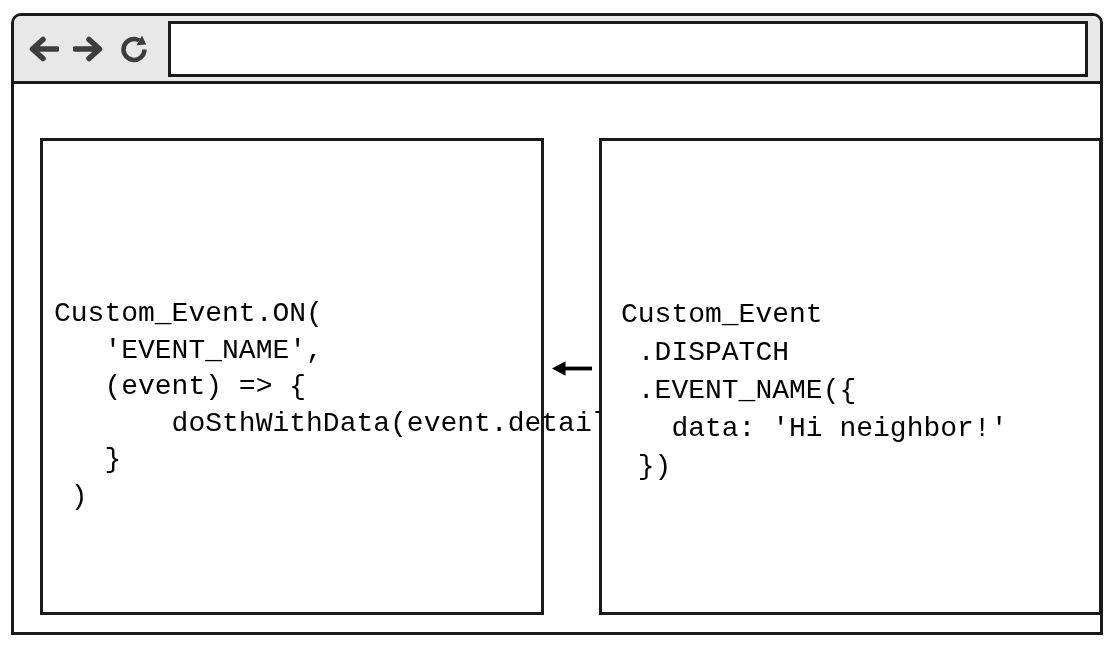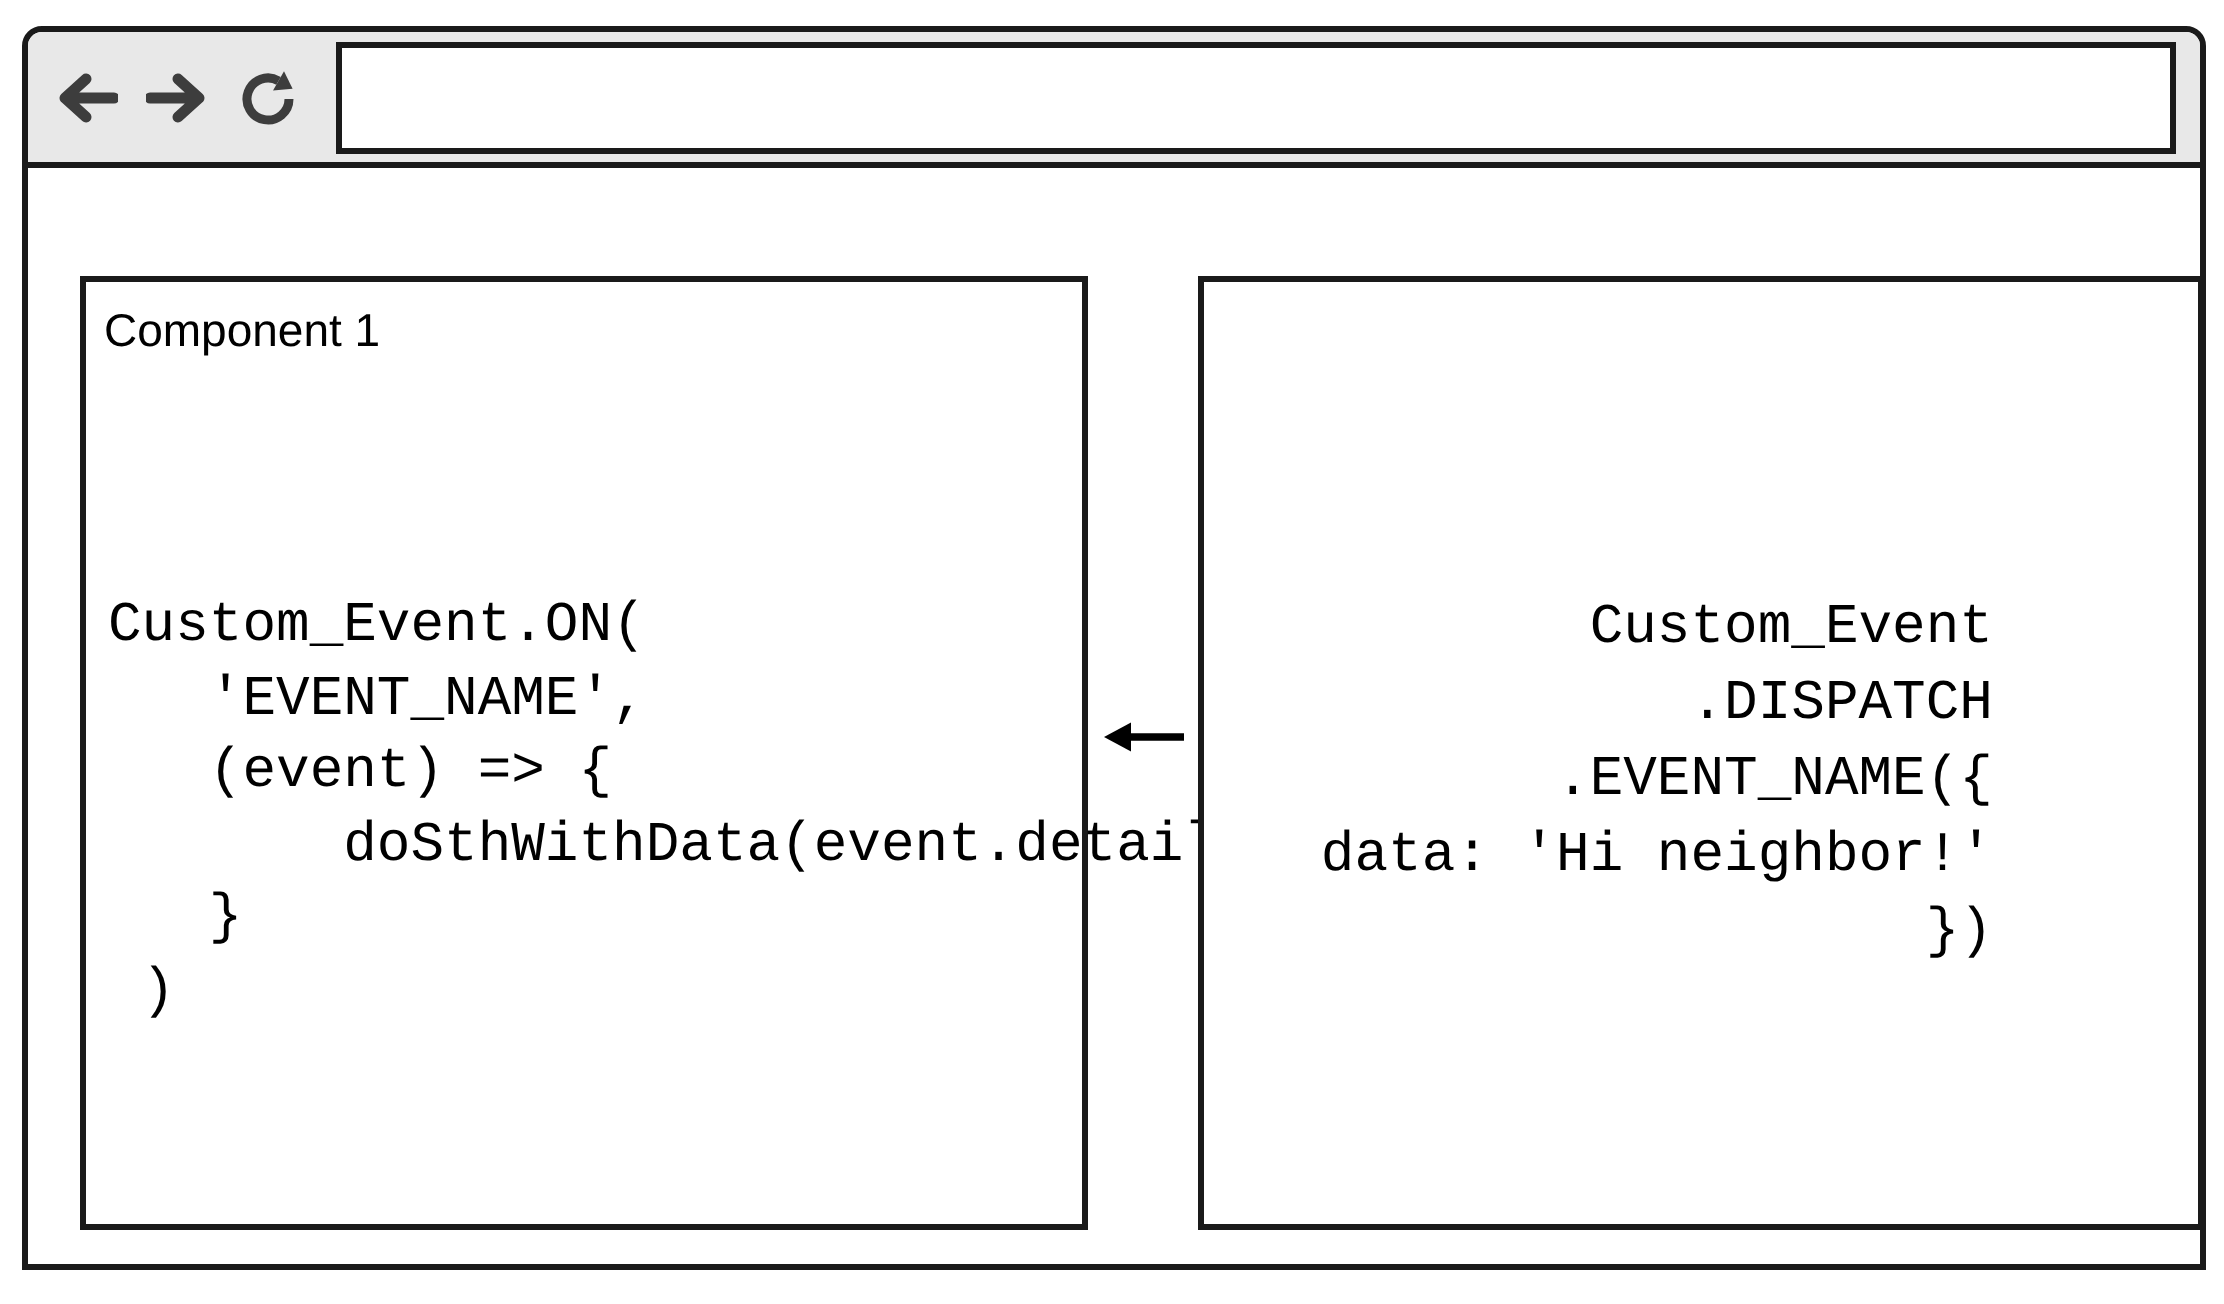--- a/index.html
+++ b/index.html
@@ -32,21 +32,21 @@
     border:3px solid #1a1a1a;background:#ffffff;
   }
   .box-1{left:26px;width:504px;}
   .box-2{left:585px;width:503px;}
   .component-label{margin:11px 0 0 9px;font-size:23px;line-height:27px;}
   .code{
     position:absolute;top:155px;margin:0;white-space:pre;
     font-family:Liberation Mono, monospace;font-size:28px;color:#000;
   }
   .box-1 .code{left:11px;line-height:36.5px;}
-  .box-2 .code{left:8px;line-height:38px;text-align:right;}
+  .box-2 .code{left:19px;line-height:38px;}
   .flow-arrow{position:absolute;left:537px;top:343px;}
 </style>
 </head>
 <body>
 
 <div class="stage">
   <div class="browser-window">
 
     <div class="toolbar">
       <button class="tool-btn">
@@ -68,21 +68,20 @@
           <svg width="33" height="32" viewBox="0 0 33 32">
             <path d="M20.25 7.4 A10.5 10.5 0 1 0 25.5 16.5" fill="none" stroke="#3d3d3d" stroke-width="4.5"></path>
             <polygon points="27.3,11.4 23,2.6 17.5,12.2" fill="#3d3d3d"></polygon>
           </svg>
         </span>
       </button>
       <input class="address-bar" type="text" readonly="" value="" style="">
     </div>
 
     <div class="component-box box-1">
-      <div class="component-label">Component 1</div>
       <pre class="code">Custom_Event.ON(
    'EVENT_NAME',
    (event) =&gt; {
        doSthWithData(event.detail.date)
    }
  )</pre>
     </div>
 
     <div class="component-box box-2">
       <pre class="code">Custom_Event

